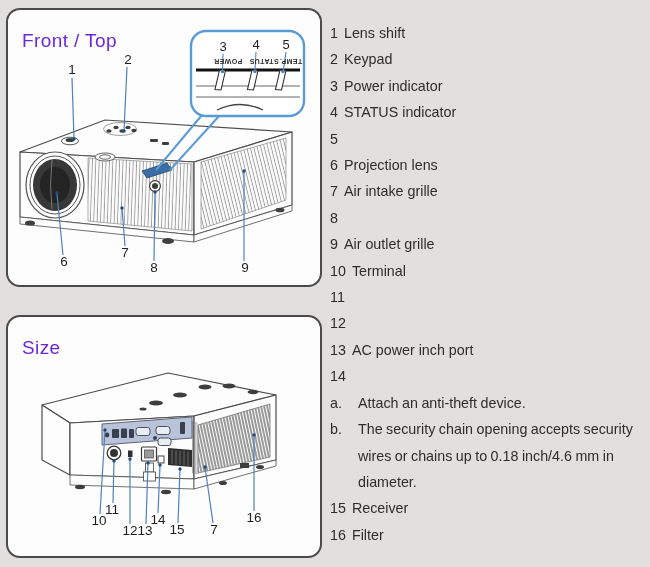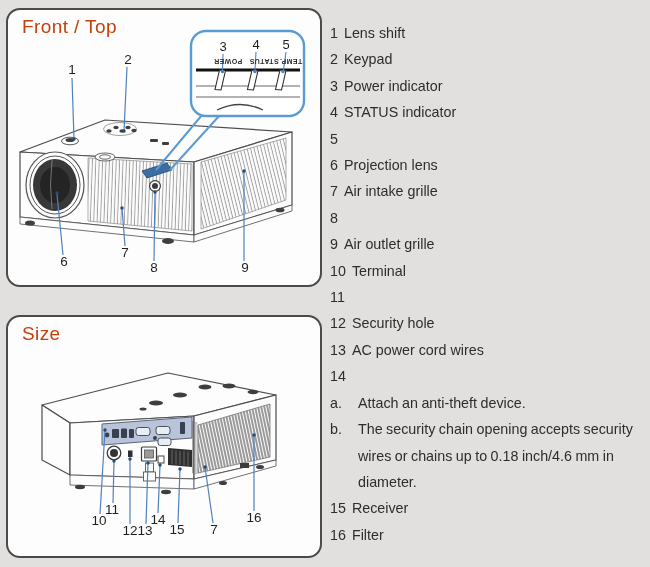--- a/index.html
+++ b/index.html
@@ -2,22 +2,22 @@
 <html><head>
 <meta charset="utf-8">
 <style>
   html,body{margin:0;padding:0;background:#cfcdcd;}
   .page{position:relative;width:650px;height:567px;background:#e2e0df;
         font-family:"Liberation Sans",sans-serif;overflow:hidden;}
   .panel{position:absolute;background:#fdfdfd;border:2px solid #4a4a4a;
          border-radius:14px;box-sizing:border-box;}
   #panel-front{left:6px;top:8px;width:316px;height:279px;}
   #panel-size{left:6px;top:315px;width:316px;height:243px;}
-  .panel-title{position:absolute;left:14px;top:6px;font-size:19px;
-               color:#c2410c;letter-spacing:.4px;}
+  .panel-title{position:absolute;left:14px;top:20px;font-size:19px;
+               color:#6d28d9;letter-spacing:.4px;}
   .diagram{position:absolute;left:0;top:0;}
   svg{font-family:"Liberation Sans",sans-serif;}
   svg .num{font-size:13.5px;fill:#1f1f1f;text-anchor:middle;}
   svg .bnum{font-size:13px;fill:#1f1f1f;text-anchor:middle;}
   svg .rev{font-size:7px;fill:#2b2b2b;text-anchor:middle;font-weight:bold;letter-spacing:.4px;}
   .legend{position:absolute;left:330px;top:20px;width:322px;color:#2d2d2d;}
   .lrow{display:flex;align-items:flex-start;font-size:14.3px;line-height:26.4px;}
   .lrow .lm{white-space:pre;margin-right:6px;}
   .lrow.sub .lm{flex:0 0 28px;margin-right:0;}
   .lrow.sub .lt{word-spacing:-0.5px;}
@@ -291,25 +291,24 @@
       </div>
     <div class="lrow">
         <span class="lm">10</span>
         <span class="lt">Terminal</span>
       </div>
     <div class="lrow">
         <span class="lm">11</span>
       </div>
     <div class="lrow">
         <span class="lm">12</span>
-        <span class="lt">Security hole</span>
       </div>
     <div class="lrow">
         <span class="lm">13</span>
-        <span class="lt">AC power cord wires</span>
+        <span class="lt">AC power inch port</span>
       </div>
     <div class="lrow">
         <span class="lm">14</span>
       </div>
     <div class="lrow sub">
         <span class="lm">a.</span>
         <span class="lt">Attach an anti-theft device.</span>
       </div>
     <div class="lrow sub">
         <span class="lm">b.</span>

